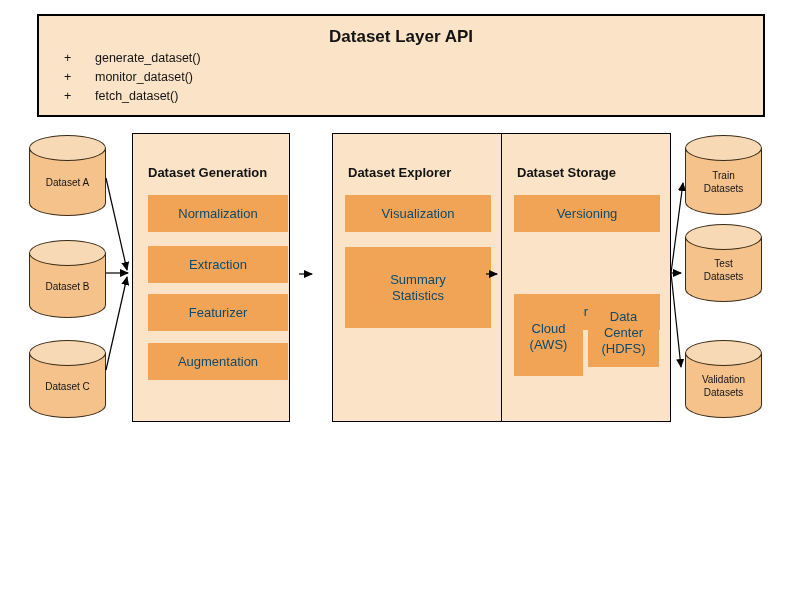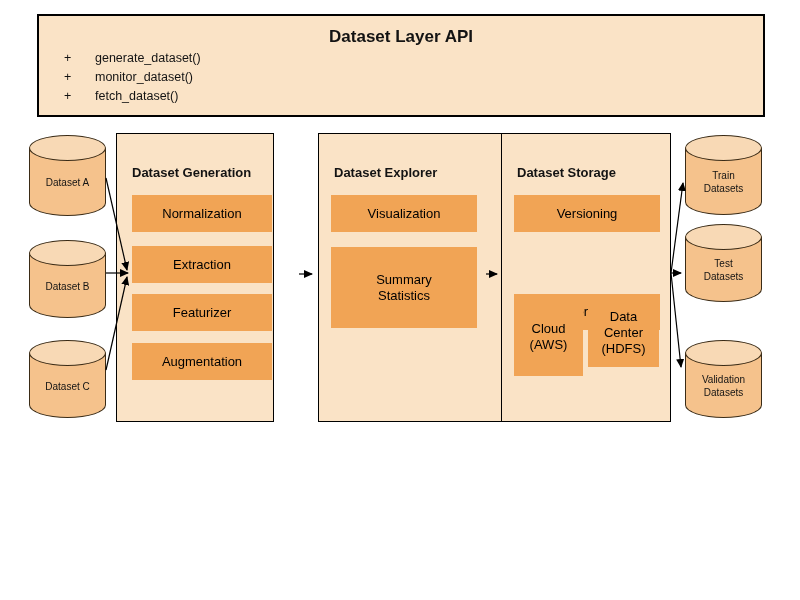--- a/index.html
+++ b/index.html
@@ -28,21 +28,21 @@
     position:absolute;top:133px;height:289px;
     background:var(--panel-fill,#FAE3C6);border:1.5px solid var(--border,#000);
     box-sizing:border-box;
   }
   .panel-title{
     position:absolute;top:31px;left:15px;font-size:13px;font-weight:bold;
   }
   .obox{
     position:absolute;background:var(--box-fill,#F1A455);
     display:flex;align-items:center;justify-content:center;text-align:center;
-    font-size:13px;line-height:16px;white-space:pre-line;color:#000000;
+    font-size:13px;line-height:16px;white-space:pre-line;color:#0c4a6e;
   }
 
   
   .cyl{position:absolute;width:77px;}
   .cyl-body{
     position:absolute;left:0;right:0;top:13px;bottom:0;
     background:var(--cylinder-fill,#F5C28C);
     border:1.5px solid var(--cylinder-stroke,#3A2B16);border-top:none;
     border-bottom-left-radius:50% 13px;border-bottom-right-radius:50% 13px;
     box-sizing:border-box;
@@ -96,29 +96,29 @@
     <div class="cyl-body"></div>
     <div class="cyl-top"></div>
     <div class="cyl-label">Dataset B</div>
   </div>
   <div class="cyl" style="left:29px;top:340px;height:78px;">
     <div class="cyl-body"></div>
     <div class="cyl-top"></div>
     <div class="cyl-label">Dataset C</div>
   </div>
 
-  <div class="panel" style="left:116px;width:158px;">
+  <div class="panel" style="left:132px;width:158px;">
     <div class="panel-title">Dataset Generation</div>
     <div class="obox" style="left:15px;top:61px;width:140px;height:37px;">Normalization</div>
     <div class="obox" style="left:15px;top:112px;width:140px;height:37px;">Extraction</div>
     <div class="obox" style="left:15px;top:160px;width:140px;height:37px;">Featurizer</div>
     <div class="obox" style="left:15px;top:209px;width:140px;height:37px;">Augmentation</div>
   </div>
 
-  <div class="panel" style="left:318px;width:203px;">
+  <div class="panel" style="left:332px;width:203px;">
     <div class="panel-title">Dataset Explorer</div>
     <div class="obox" style="left:12px;top:61px;width:146px;height:37px;">Visualization</div>
     <div class="obox" style="left:12px;top:113px;width:146px;height:81px;">Summary
 Statistics</div>
   </div>
 
   <div class="panel" style="left:501px;width:170px;">
     <div class="panel-title">Dataset Storage</div>
     <div class="obox" style="left:12px;top:61px;width:146px;height:37px;">Versioning</div>
     <div class="obox" style="left:12px;top:113px;width:146px;height:36px;margin-top:47px;">Storage</div>

